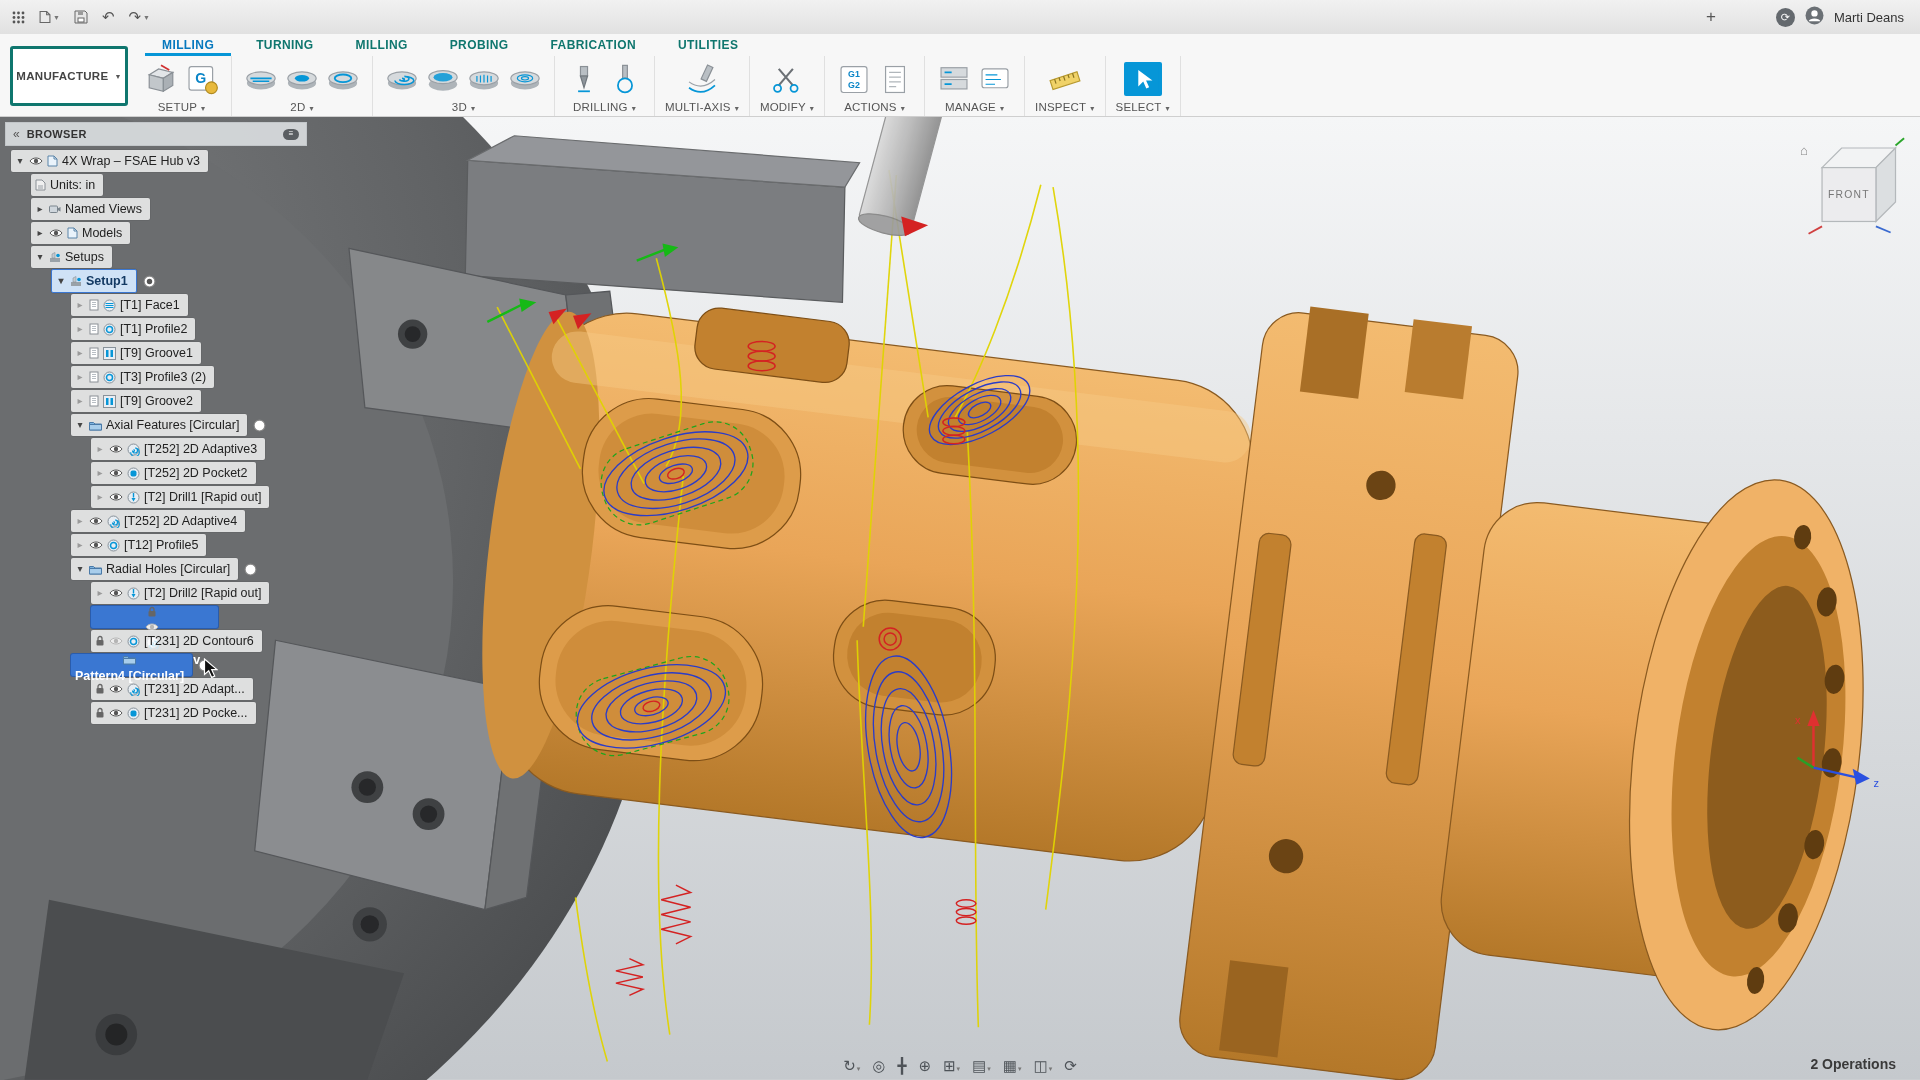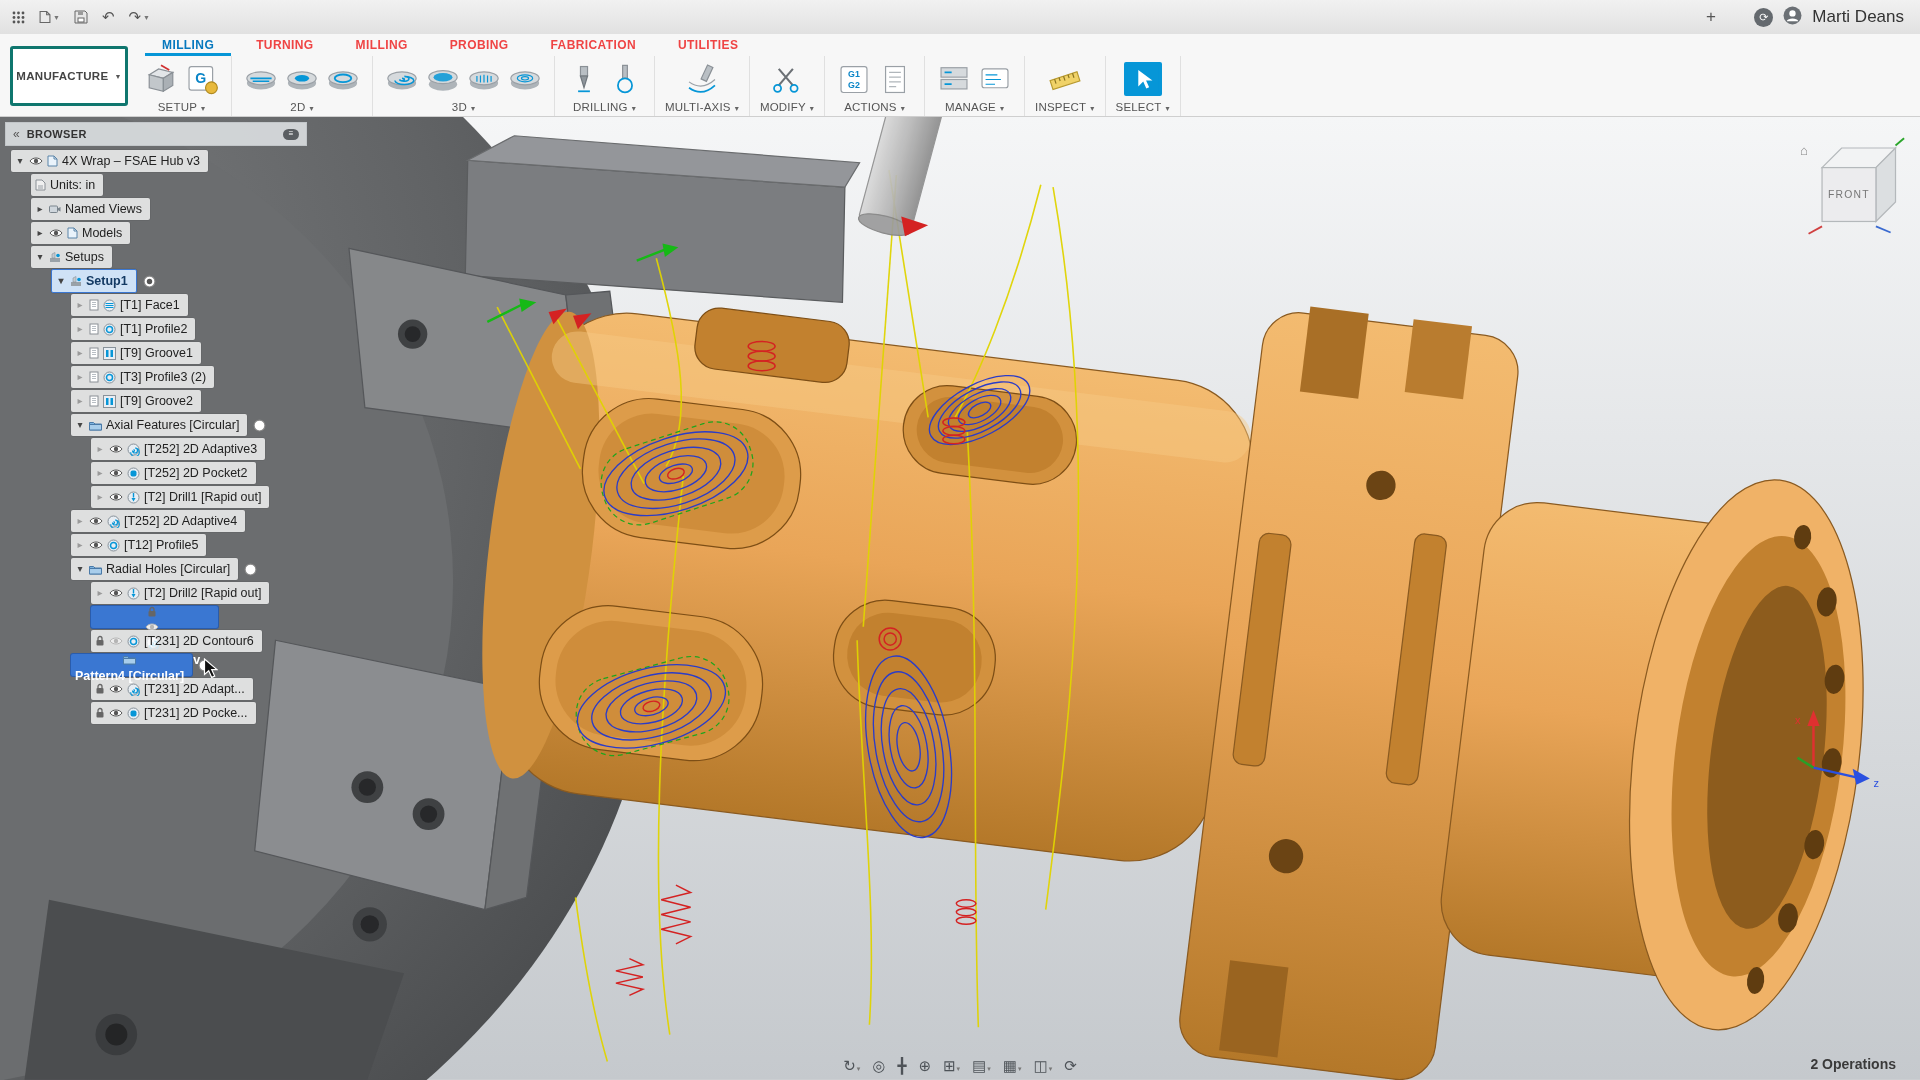--- a/index.html
+++ b/index.html
@@ -14,31 +14,31 @@
   .tb-ic .mini{font-size:7px;color:#777;}
   .doc-tab{position:absolute;left:206px;width:1492px;top:4px;bottom:0;
     background:linear-gradient(#fbfbfb,#ededed);border:1px solid #cccccc;border-bottom:none;
     border-radius:8px 8px 0 0;display:flex;align-items:center;justify-content:center;gap:8px;}
   .doc-title{font-size:14px;color:#333;}
   .tab-close{position:absolute;right:10px;top:8px;font-size:13px;color:#666;}
   .new-tab{position:absolute;left:1706px;top:7px;font-size:17px;color:#555;}
   .tb-right{position:absolute;right:16px;top:0;height:34px;display:flex;align-items:center;gap:10px;}
   .circ{width:19px;height:19px;border-radius:50%;background:#64696e;color:#fff;display:flex;
         align-items:center;justify-content:center;font-size:11px;}
-  .user-name{font-size:17px;color:#333;}
+  .user-name{font-size:13px;color:#333;}
 
   
   .ribbon{position:absolute;top:34px;left:0;right:0;height:82px;background:#f7f7f7;
     border-bottom:1px solid #cfcfcf;z-index:20;}
   .ws-btn{position:absolute;left:10px;top:12px;width:112px;height:54px;background:#ffffff;
     border:3px solid #0f766e;border-radius:3px;display:flex;align-items:center;justify-content:center;
     font-size:11.5px;font-weight:bold;color:#444;letter-spacing:.3px;}
   .ws-btn::after{content:"▼";font-size:7px;color:#555;margin-left:6px;}
   .rtabs{position:absolute;left:145px;top:0;height:22px;display:flex;gap:8px;}
-  .rtab{padding:0 17px;line-height:22px;font-size:12px;font-weight:bold;color:#ef4444;letter-spacing:.4px;}
+  .rtab{padding:0 17px;line-height:22px;font-size:12px;font-weight:bold;color:#0f766e;letter-spacing:.4px;}
   .rtab.active{color:#0678be;box-shadow:inset 0 -3px 0 #0696d7;}
   .rgroups{position:absolute;left:132px;top:22px;right:0;height:60px;display:flex;}
   .rgroup{display:flex;flex-direction:column;align-items:center;padding:2px 10px 0 10px;
     border-right:1px solid #e0e0e0;}
   .rg-icons{display:flex;align-items:center;gap:3px;height:42px;}
   .rg-icon{width:38px;height:34px;display:flex;align-items:center;justify-content:center;border-radius:2px;}
   .rg-icon.accent{background:#0696d7;}
   .rg-label{font-size:11.5px;color:#555;letter-spacing:.2px;margin-top:1px;}
   .rg-label::after{content:"▾";font-size:8px;color:#666;margin-left:4px;}
 

